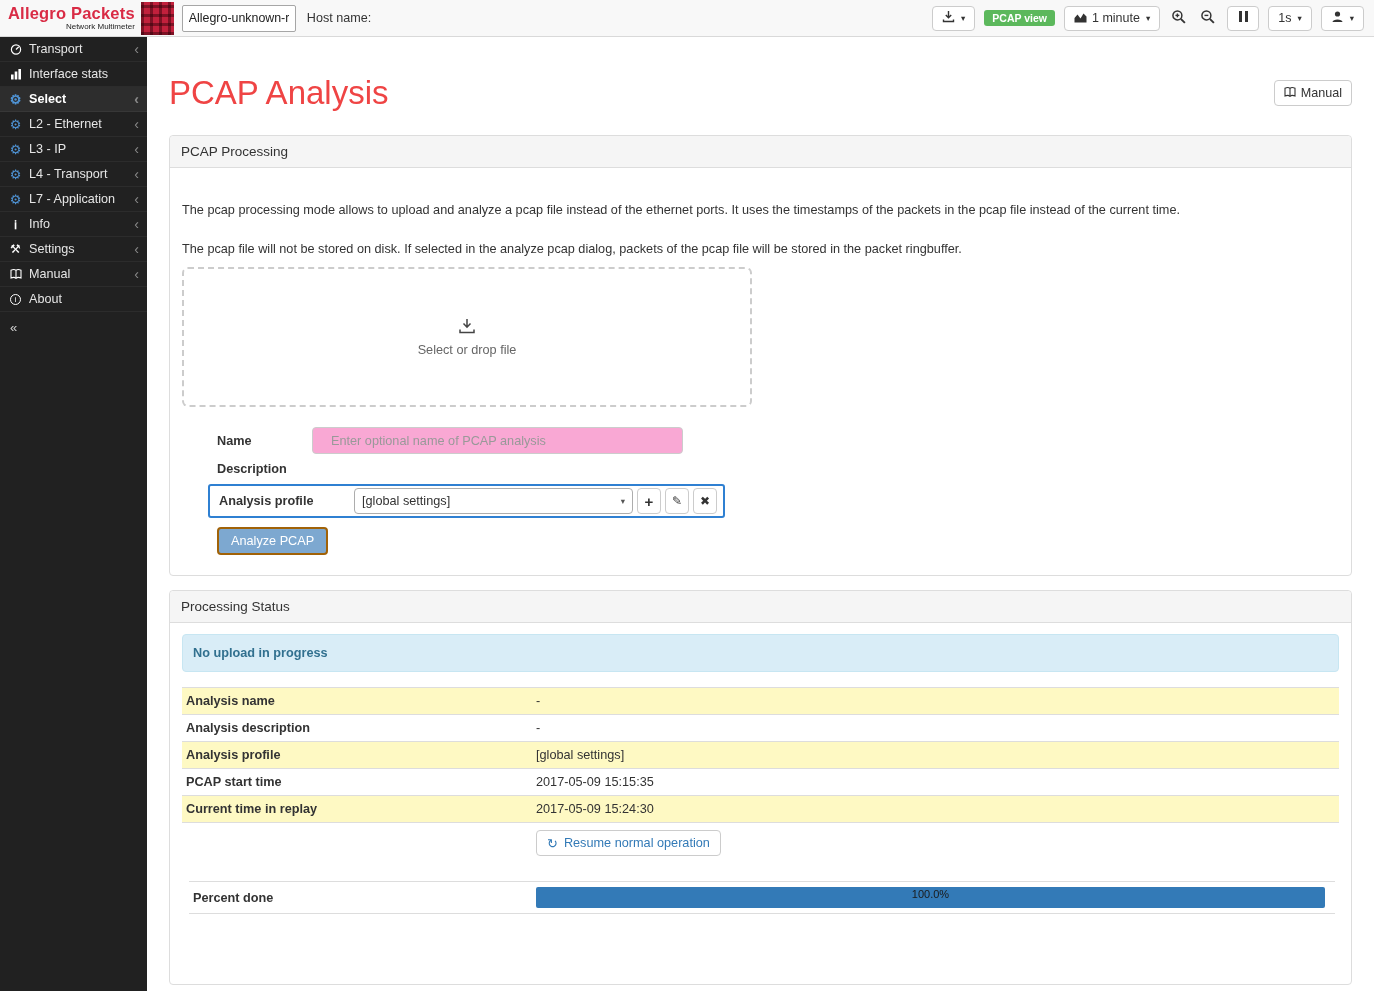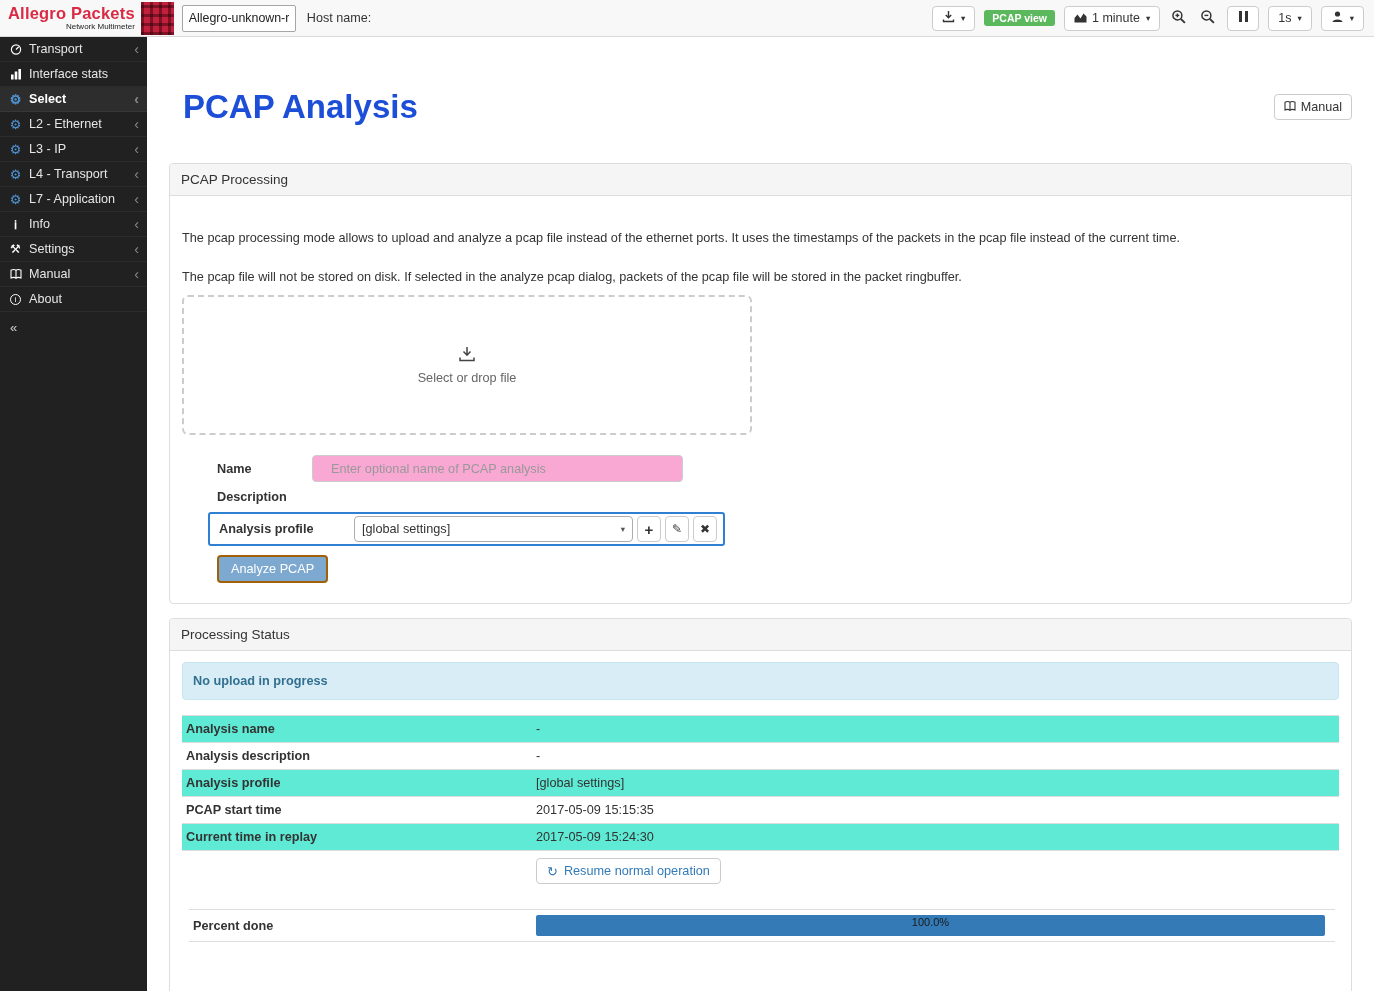--- a/index.html
+++ b/index.html
@@ -57,21 +57,21 @@
   .chev { margin-left:auto; color:#8a8a8a; font-size:14px; line-height:1; }
   .circle-i {
     width:11px; height:11px; border:1px solid #fff; border-radius:50%;
     font-size:8px; line-height:9px; text-align:center; color:#fff; display:inline-block;
   }
   .collapse-row { color:#cfcfcf; font-size:13px; padding:8px 10px; cursor:pointer; }
 
   
   .main { margin-left:147px; padding:38px 22px 0; }
   .page-head { display:flex; justify-content:space-between; align-items:center; margin-bottom:24px; }
-  h1.page-title { margin:14px; font-size:33px; font-weight:700; color:#1d4ed8; line-height:36px; }
+  h1.page-title { margin:0; font-size:33px; font-weight:400; color:#ef4444; line-height:36px; }
   .manual-btn { height:26px; font-size:12.6px; }
 
   .panel { border:1px solid #ddd; border-radius:4px; background:#fff; }
   .panel + .panel { margin-top:14px; }
   .panel-heading {
     background:#f5f5f5; border-bottom:1px solid #ddd; border-radius:4px 4px 0 0;
     padding:8px 11px; font-size:13.5px; color:#333;
   }
   .panel-body { padding:11px 12px 20px; }
   .desc-line { font-size:12.7px; line-height:14.5px; color:#333;margin-top:24px; }
@@ -114,21 +114,21 @@
   }
 
   
   .status-body { padding-bottom:70px; }
   .alert-info {
     background:#d9edf7; border:1px solid #c7e6f2; color:#31708f; font-weight:bold;
     font-size:12.7px; padding:11px 10px; border-radius:4px; margin-bottom:15px;
   }
   .status-table { margin-top:0; }
   .srow { display:flex; border-top:1px solid #ddd; font-size:12.7px; align-items:center; }
-  .srow.stripe { background:#5eead4; }
+  .srow.stripe { background:#fef9c3; }
   .slabel { width:348px; padding:6px 6px 6px 4px; font-weight:bold; flex:none; }
   .svalue { flex:1; padding:6px; }
   .resume-row { border-top:1px solid #ddd; padding:7px 0 8px 354px; }
   .resume-btn {
     display:inline-flex; align-items:center; gap:6px; background:#fff; border:1px solid #ccc;
     border-radius:4px; padding:5px 10px; font-size:12.7px; color:#337ab7; cursor:pointer;
   }
   .resume-btn .ref-ic { font-size:13px; line-height:1; }
   .table2 { margin:17px 4px 0 7px; border-bottom:1px solid #ddd; }
   .table2 .slabel { width:341px; }

